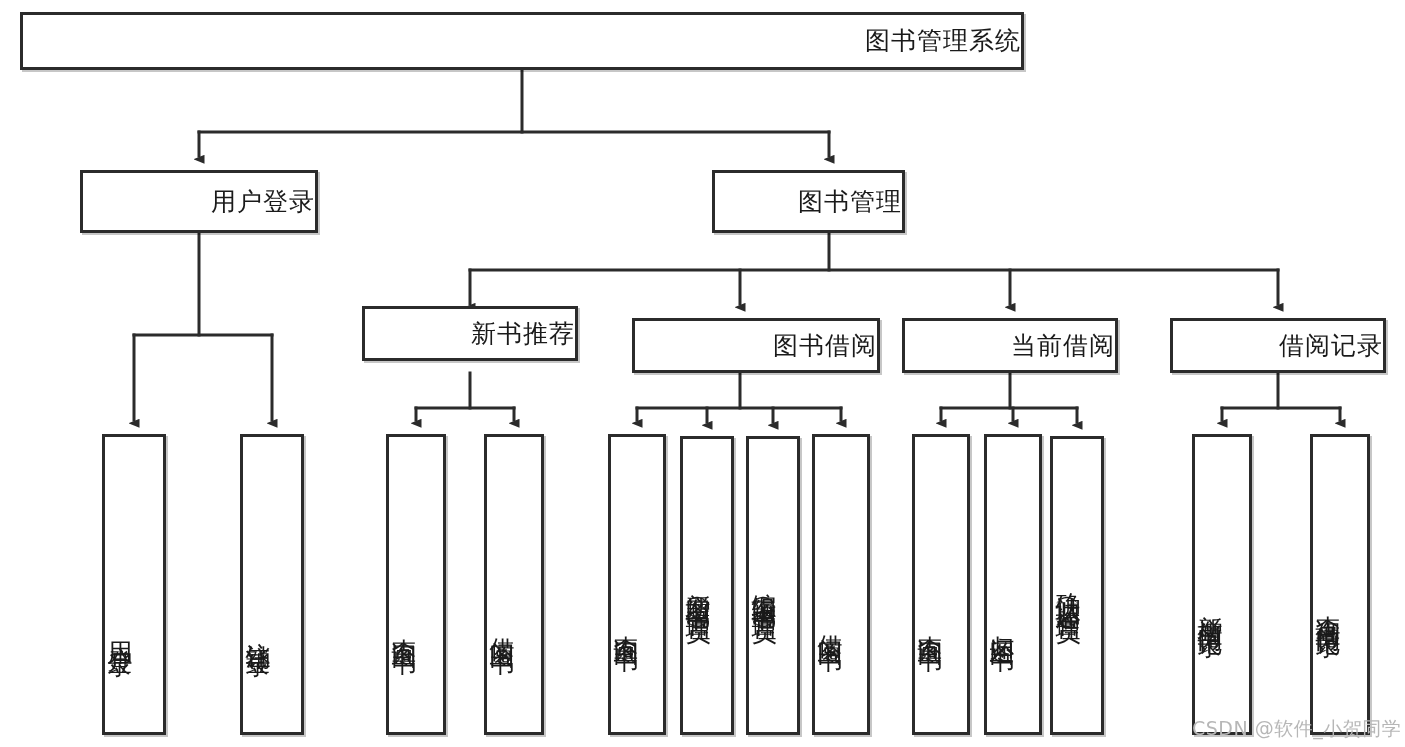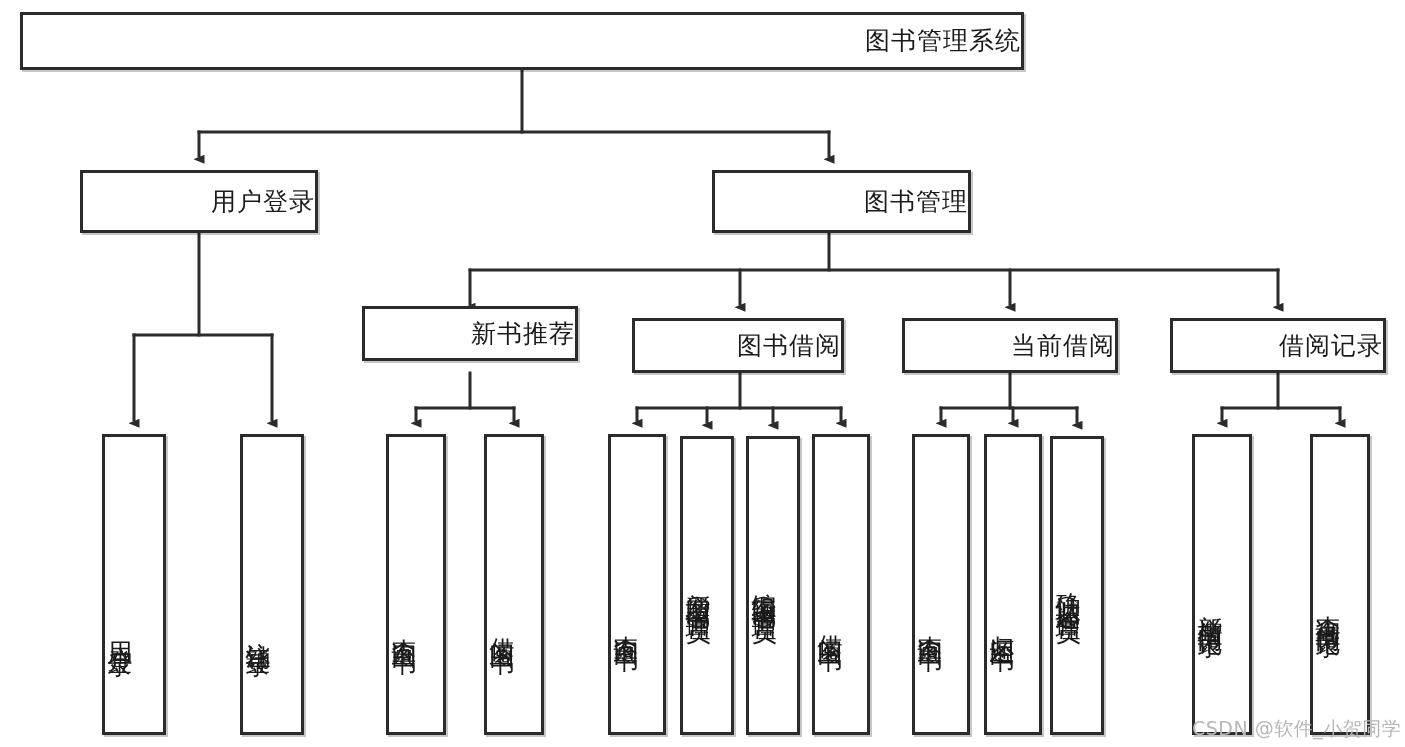--- a/index.html
+++ b/index.html
@@ -121,29 +121,29 @@
   </svg>
 
   <div class="node horiz" style="left:20px; top:12px; width:1004px; height:58px;">
     <span class="label">图书管理系统</span>
   </div>
 
   <div class="node horiz" style="left:80px; top:170px; width:238px; height:63px;">
     <span class="label">用户登录</span>
   </div>
 
-  <div class="node horiz" style="left:712px; top:170px; width:259px; height:63px;">
+  <div class="node horiz" style="left:712px; top:170px; width:193px; height:63px;">
     <span class="label">图书管理</span>
   </div>
 
   <div class="node horiz" style="left:362px; top:306px; width:216px; height:55px;">
     <span class="label">新书推荐</span>
   </div>
 
-  <div class="node horiz" style="left:632px; top:318px; width:212px; height:55px;">
+  <div class="node horiz" style="left:632px; top:318px; width:248px; height:55px;">
     <span class="label">图书借阅</span>
   </div>
 
   <div class="node horiz" style="left:1170px; top:318px; width:216px; height:55px;">
     <span class="label">借阅记录</span>
   </div>
 
   <div class="node horiz" style="left:902px; top:318px; width:216px; height:55px;">
     <span class="label">当前借阅</span>
   </div>

